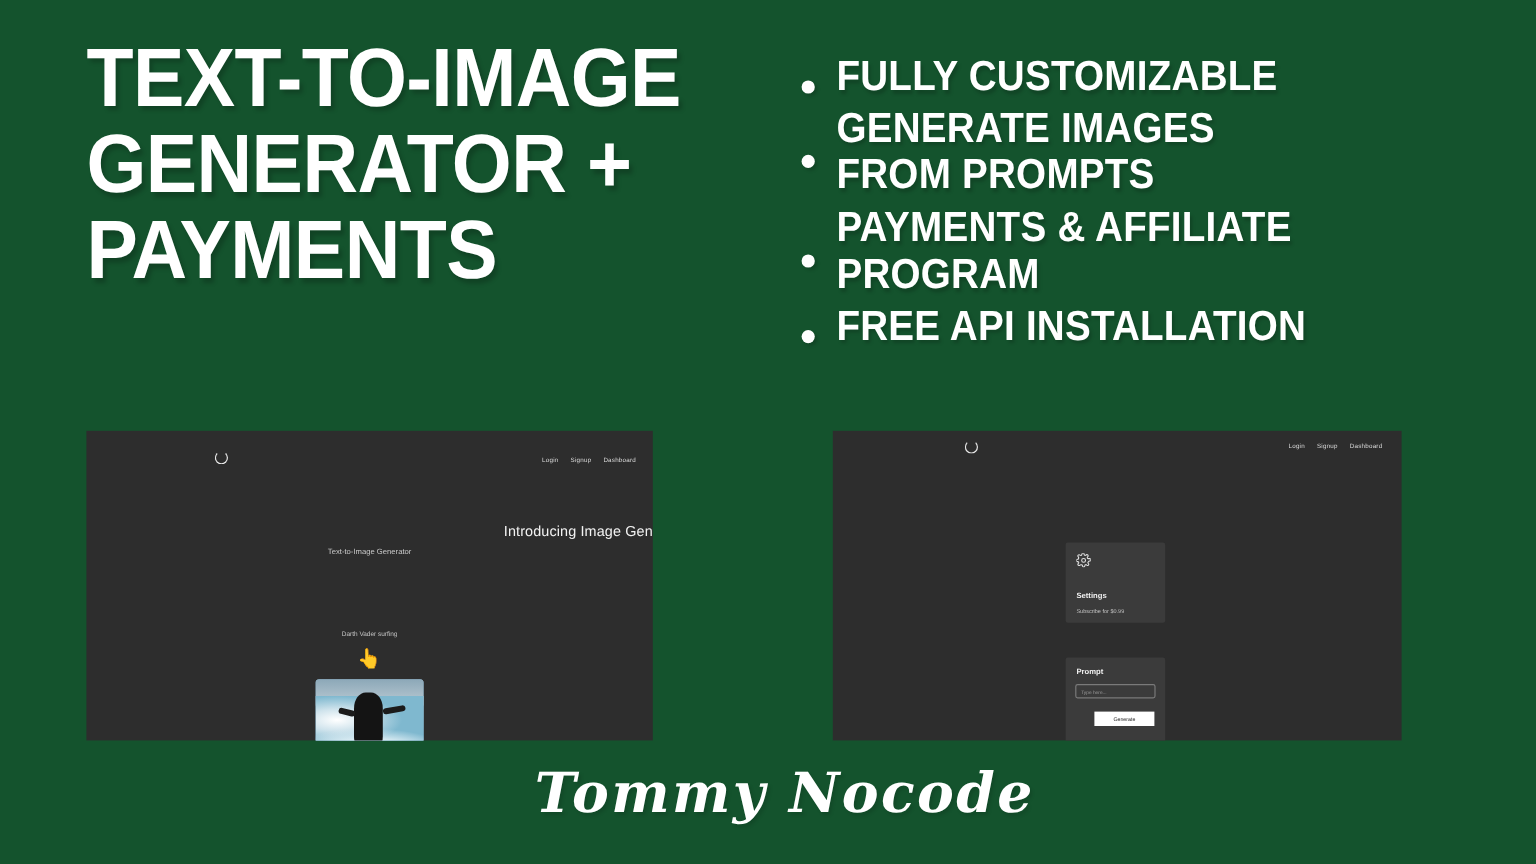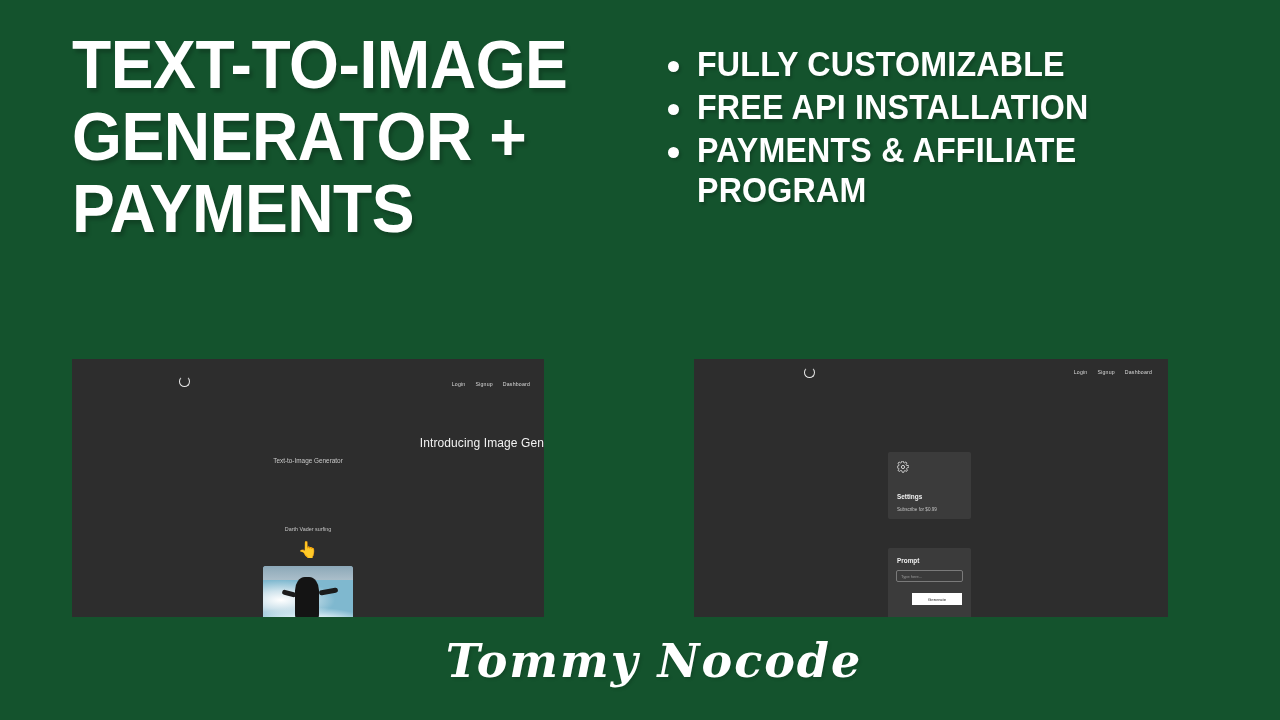--- a/index.html
+++ b/index.html
@@ -39,21 +39,21 @@
   }
 
   
   #bullets {
     position:absolute;
     left:668px; top:44px;
     width:560px;
   }
   #bullets .bullet-row {
     display:flex;
-    align-items:flex-start;
+    align-items:center;
     margin-bottom:4px;
   }
   #bullets .dot {
     flex:0 0 auto;
     width:11px; height:11px;
     border-radius:50%;
     background:#FFFFFF;
     margin-top:17px;
     margin-right:18px;
     box-shadow:2px 2px 3px rgba(0,0,0,0.18);
@@ -264,25 +264,29 @@
     <span class="hl-line">Payments</span>
   </div>
 
   <div id="bullets">
     <div class="bullet-row">
       <span class="dot"></span>
       <span class="btext">Fully customizable</span>
     </div>
     <div class="bullet-row">
       <span class="dot"></span>
-      <span class="btext">Free API installation</span>
+      <span class="btext">Generate images from prompts</span>
     </div>
     <div class="bullet-row">
       <span class="dot"></span>
       <span class="btext">Payments &amp; affiliate program</span>
+    </div>
+    <div class="bullet-row">
+      <span class="dot"></span>
+      <span class="btext">Free API installation</span>
     </div>
   </div>
 
   <div class="panel" id="panel-left">
 
     <div class="p-nav">
       <div class="logo-ring"></div>
       <div class="nav-links">
         <span>Login</span>
         <span>Signup</span>

